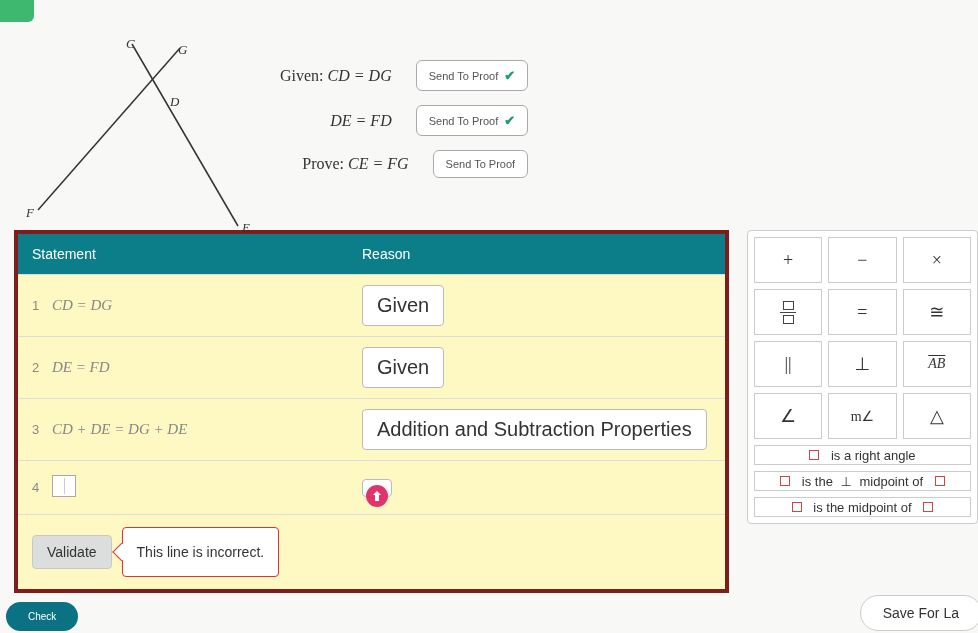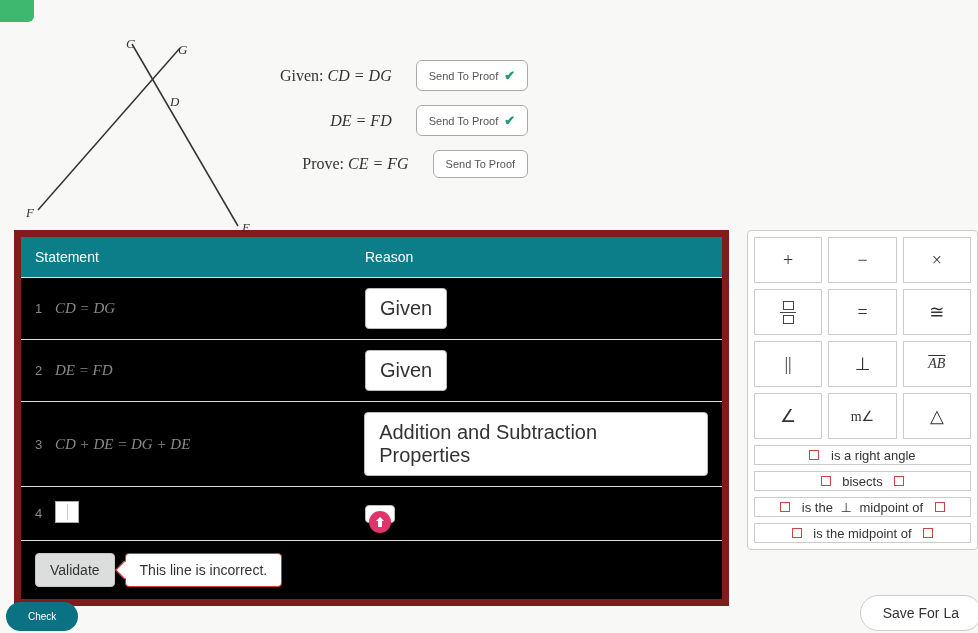--- a/index.html
+++ b/index.html
@@ -7,34 +7,34 @@
 .top-row { display: flex; padding: 20px 0 0 20px; }
 .diagram-area { width: 260px; height: 210px; position: relative; }
 .diagram-area svg { position: absolute; top: 0; left: 0; }
 .pt-label { position:absolute; font-style:italic; font-size:13px; font-family:'Times New Roman',serif; }
 .givens { padding-top: 40px; font-family: 'Times New Roman', serif; }
 .given-row { display:flex; align-items:center; justify-content:flex-end; gap:24px; margin-bottom:14px; }
 .given-label { font-size:16px; font-style:italic; }
 .send-btn { border:1px solid #aaa; border-radius:6px; background:#fff; font-size:11px; padding:7px 12px; display:flex; align-items:center; gap:6px; cursor:pointer; font-family:Liberation Sans, sans-serif; color:#555; }
 .checkmark { color:#1f9d7a; font-weight:bold; font-size:13px; }
 .lower { display:flex; gap:18px; padding:0 0 0 14px; align-items:flex-start; }
-.proof-table { width:760px; border:7px solid #7f1d1d; background:#000000; }
+.proof-table { width:760px; border:4px solid #7f1d1d; background:#fef9c3; }
 .hdr { background:#0b7e8a; color:#fff; display:flex; padding:12px 14px; font-size:14px; }
 .hdr .col1 { width:330px; }
 .row { display:flex; align-items:center; border-top:1px solid #ddd; padding:10px 14px; min-height:54px; }
 .row .num { width:20px; color:#888; font-size:13px; }
 .row .stmt { width:310px; font-family:'Times New Roman',serif; font-style:italic; font-size:15px; color:#888; }
 .row .stmt .slot { width:24px; height:22px; border:1px solid #aaa; display:inline-flex; background:#fff; position:relative; }
 .row .stmt .slot::after { content:''; position:absolute; left:50%; top:2px; bottom:2px; width:1px; background:#ccc; }
 .reason-box { border:1px solid #bbb; border-radius:4px; background:#fff; padding:8px 14px; font-size:20px; color:#333; position:relative; }
 .pink-tag { position:absolute; left:50%; bottom:-11px; transform:translateX(-50%); width:22px; height:22px; background:#e0356b; border-radius:50%; display:flex; align-items:center; justify-content:center; }
 .pink-tag svg { width:12px; height:12px; }
 .validate-row { display:flex; align-items:center; gap:10px; padding:12px 14px; border-top:1px solid #ddd; }
 .validate-btn { background:#dcdedd; border:1px solid #c7c9c8; border-radius:4px; padding:8px 14px; font-size:14px; cursor:pointer; color:#333; }
-.error-box { border:1px solid #d33; border-radius:4px; padding:8px 14px; font-size:14px; color:#333; background:#fff; position:relative; }
+.error-box { border:1px solid #d33; border-radius:4px; padding:16px 14px; font-size:14px; color:#333; background:#fff; position:relative; }
 .error-box::before { content:''; position:absolute; left:-8px; top:50%; transform:translateY(-50%) rotate(45deg); width:12px; height:12px; background:#fff; border-left:1px solid #d33; border-bottom:1px solid #d33; }
 .toolbox { width:245px; border:1px solid #ccc; background:#fff; border-radius:4px; padding:6px; display:flex; flex-direction:column; gap:6px; }
 .tb-row { display:flex; gap:6px; }
 .tb-cell { flex:1; height:46px; border:1px solid #ccc; background:#fff; display:flex; align-items:center; justify-content:center; font-size:18px; cursor:pointer; font-family:'Times New Roman',serif; }
 .tb-cell.small { font-size:14px; }
 .tb-wide { height:20px; border:1px solid #ccc; background:#fff; display:flex; align-items:center; justify-content:center; font-size:13px; cursor:pointer; gap:4px; }
 .sq { display:inline-block; width:10px; height:10px; border:1.5px solid #c44; }
 .overline { text-decoration: overline; font-style:italic; }
 .frac { display:flex; flex-direction:column; align-items:center; font-size:11px; line-height:1; }
 .frac .top, .frac .bot { width:11px; height:9px; border:1.5px solid #444; }
@@ -152,20 +152,19 @@
       <div class="tb-cell small">
           <span class="overline">AB</span>
         </div>
     </div>
     <div class="tb-row">
       <div class="tb-cell">∠</div>
       <div class="tb-cell small">m∠</div>
       <div class="tb-cell">△</div>
     </div>
     <div class="tb-wide"><span class="sq"></span>&nbsp;<span>is a right angle</span></div>
-    <div class="tb-wide"><span class="sq"></span>&nbsp;<span>bisects</span>&nbsp;<span class="sq"></span></div>
     <div class="tb-wide"><span class="sq"></span>&nbsp;<span>is the</span>&nbsp;⊥&nbsp;<span>midpoint of</span>&nbsp;<span class="sq"></span></div>
     <div class="tb-wide"><span class="sq"></span>&nbsp;<span>is the midpoint of</span>&nbsp;<span class="sq"></span></div>
   </div>
 </div>
 
 <button class="check-pill">Check</button>
 <button class="save-pill">Save For La</button>
 
 </body></html>

